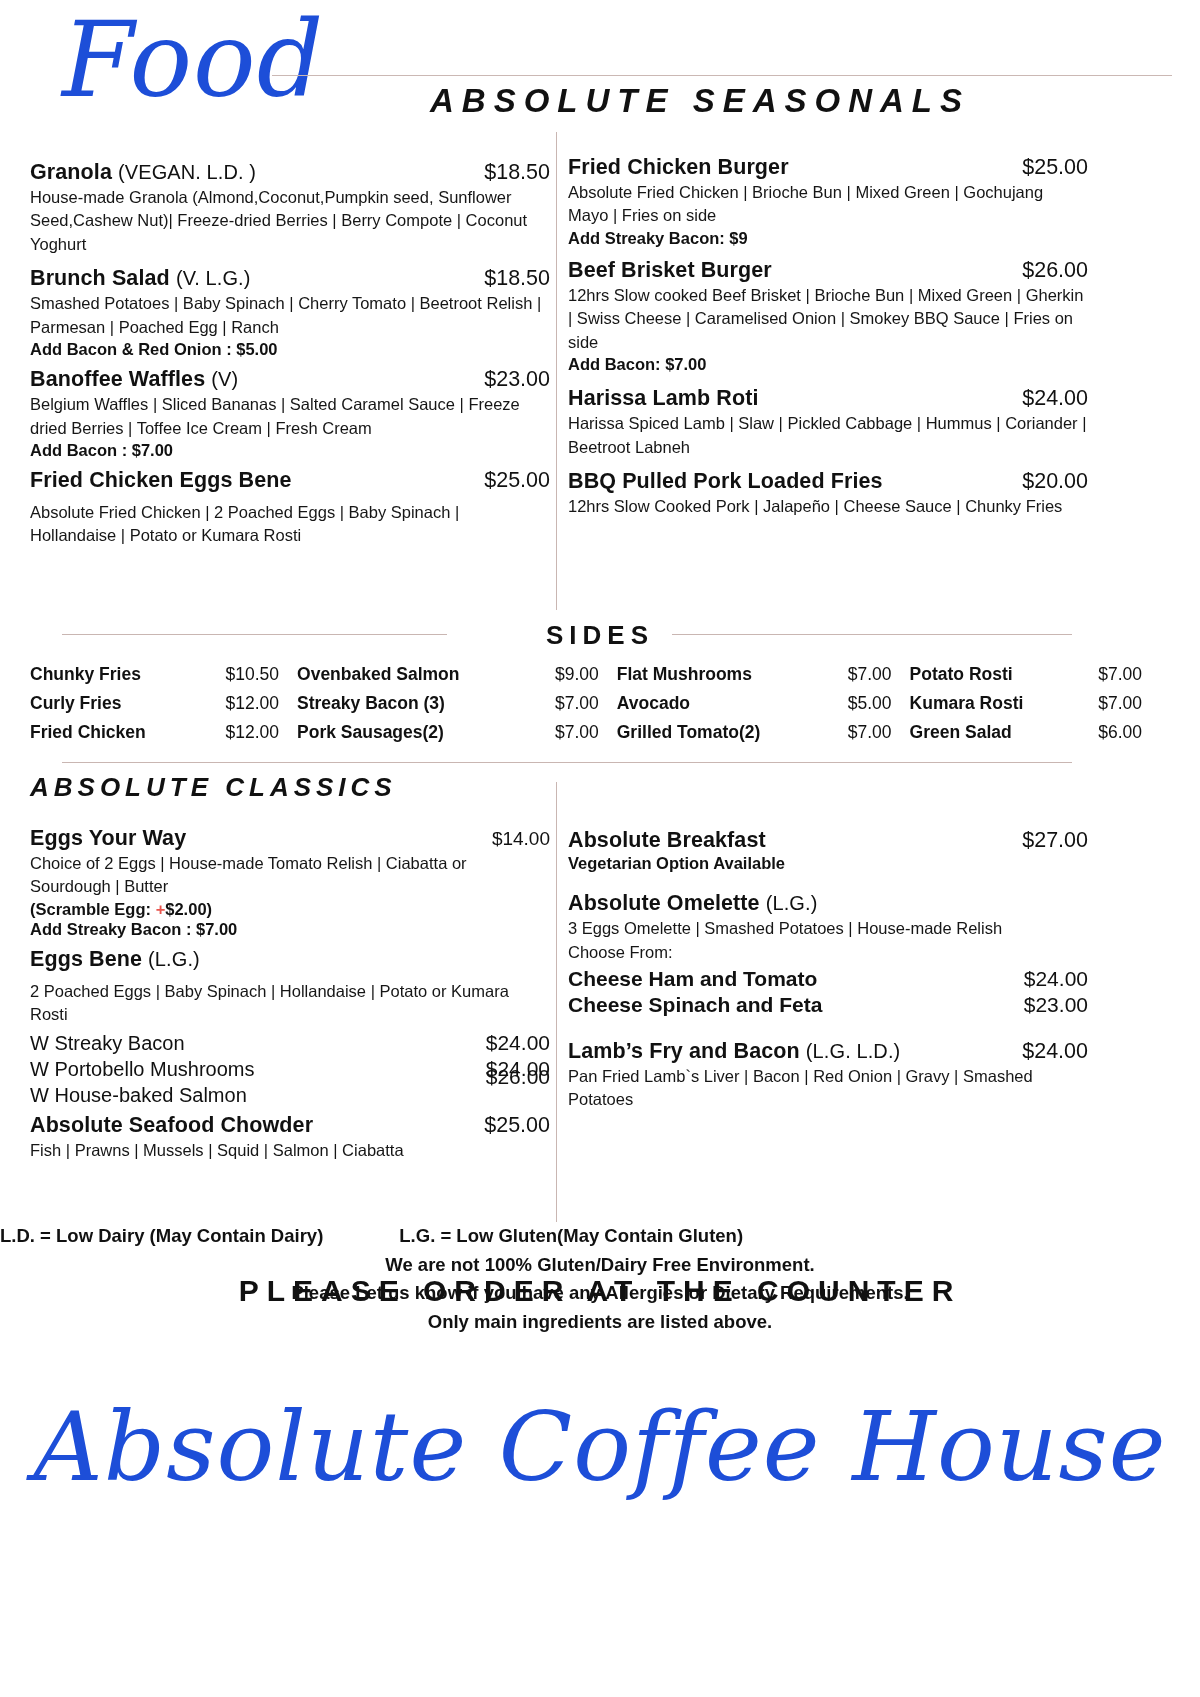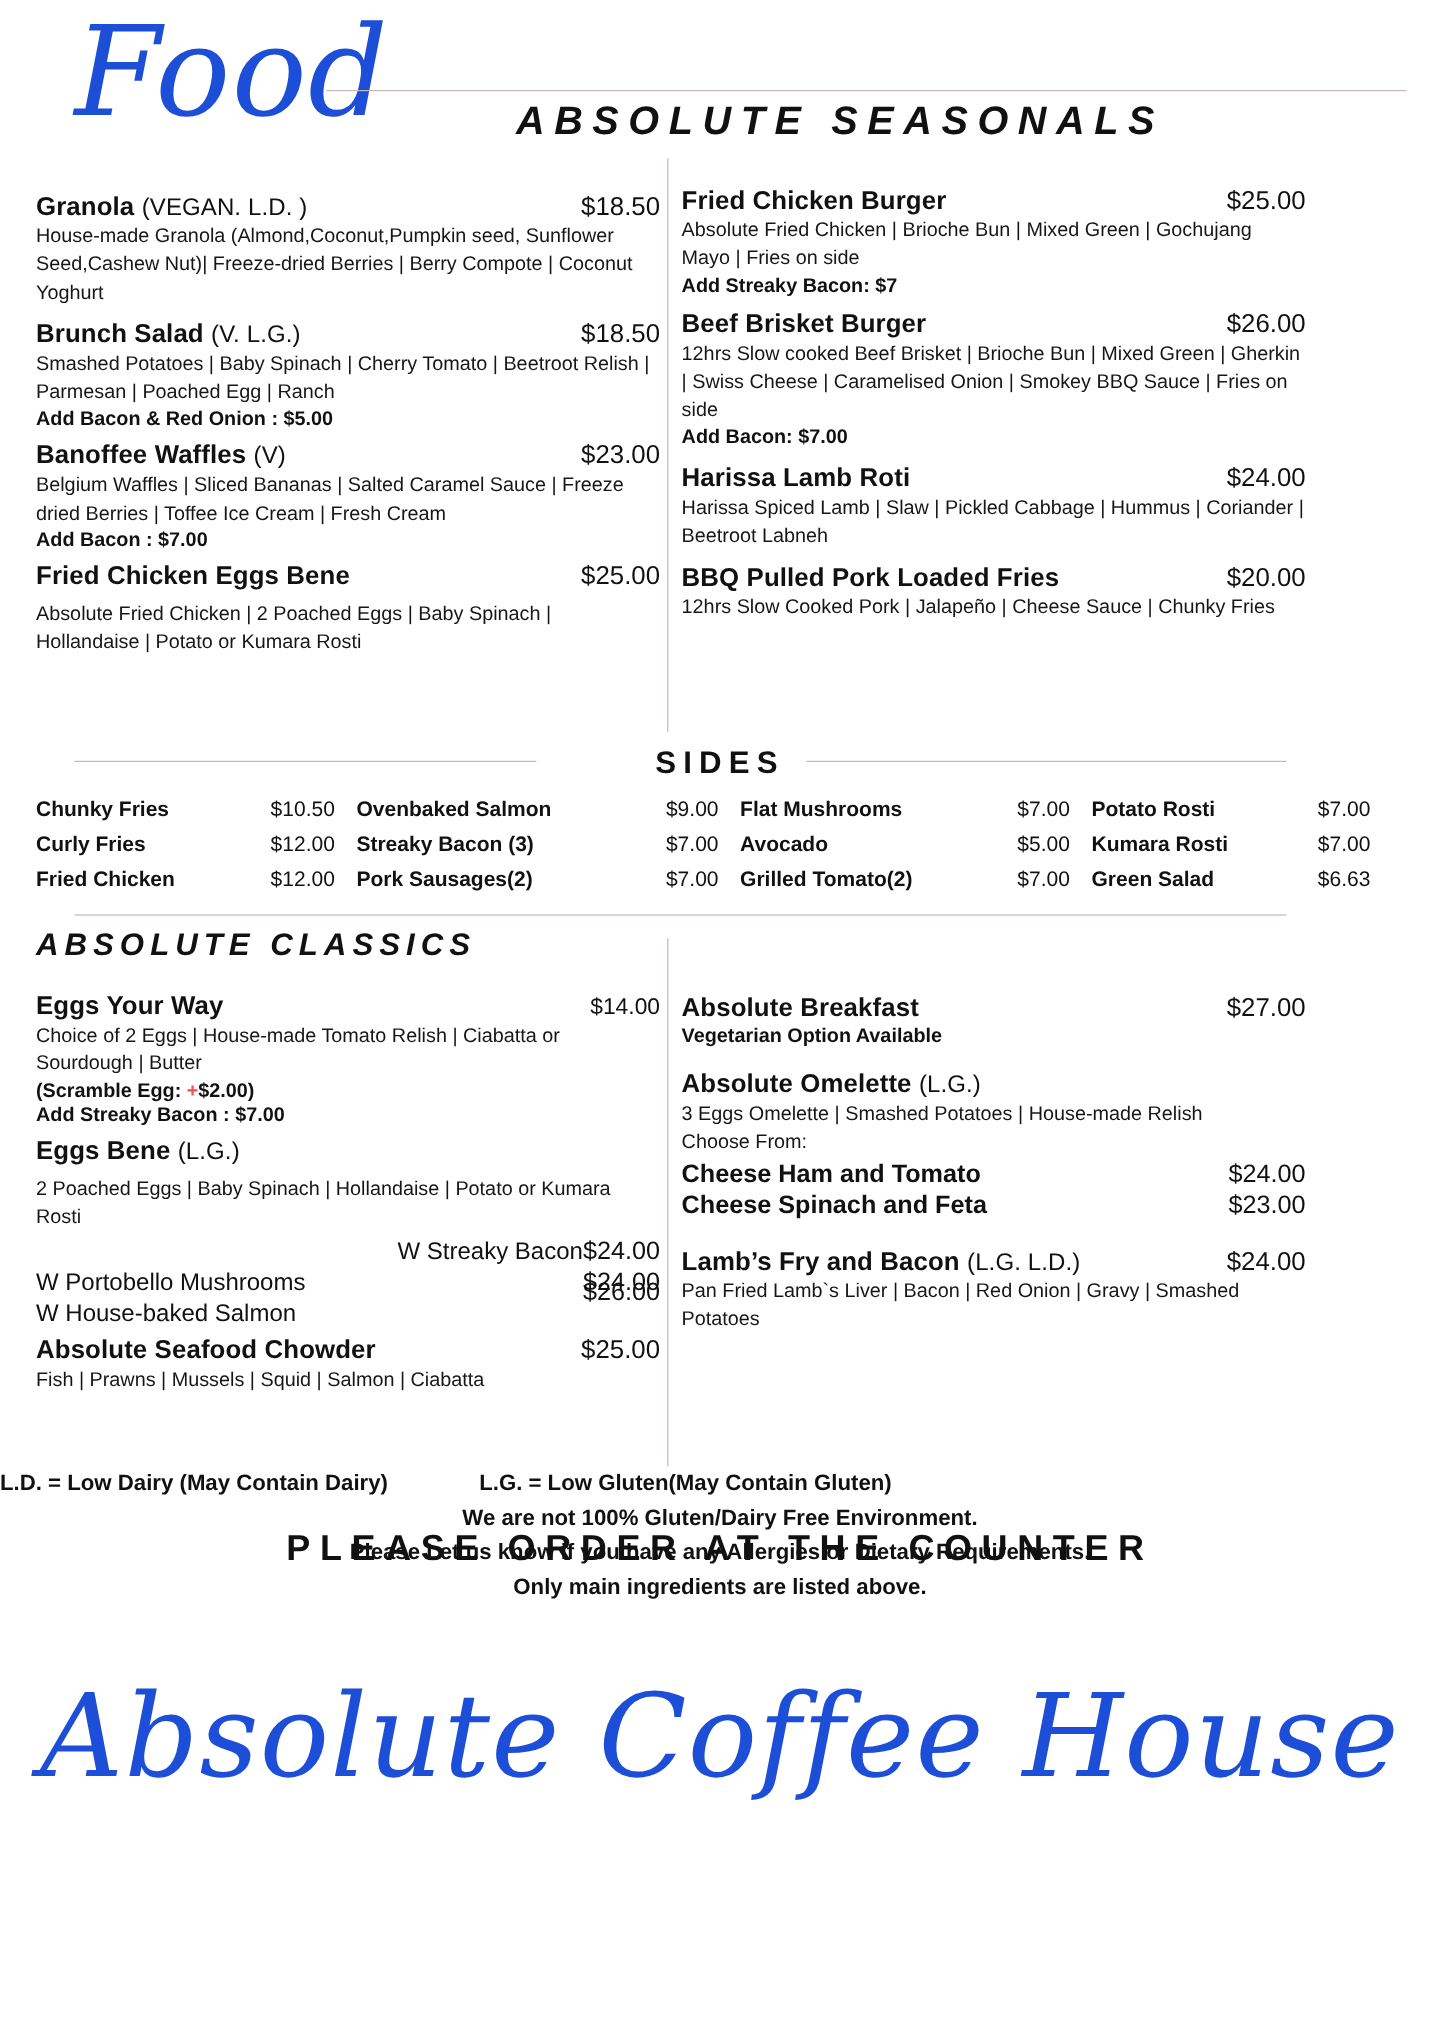--- a/index.html
+++ b/index.html
@@ -222,21 +222,21 @@
     </div>
   </div>
 
   <div class="col colR" style="top:155px;">
     <div class="item">
       <div class="item-head">
         <div class="item-name"><span>Fried Chicken Burger</span></div>
         <div class="price">$25.00</div>
       </div>
       <div class="desc">Absolute Fried Chicken | Brioche Bun | Mixed Green | Gochujang Mayo | Fries on side</div>
-      <div class="addon">Add Streaky Bacon: $7</div>
+      <div class="addon">Add Streaky Bacon: $9</div>
     </div>
 
     <div class="item" style="margin-top:10px;">
       <div class="item-head">
         <div class="item-name"><span>Beef Brisket Burger</span></div>
         <div class="price">$26.00</div>
       </div>
       <div class="desc">12hrs Slow cooked Beef Brisket | Brioche Bun | Mixed Green | Gherkin | Swiss Cheese | Caramelised Onion | Smokey BBQ Sauce | Fries on side</div>
       <div class="addon">Add Bacon: $7.00</div>
     </div>
@@ -285,21 +285,21 @@
       <td class="p">$7.00</td>
     </tr>
     <tr>
       <td class="n">Fried Chicken</td>
       <td class="p">$12.00</td>
       <td class="n">Pork Sausages(2)</td>
       <td class="p">$7.00</td>
       <td class="n">Grilled Tomato(2)</td>
       <td class="p">$7.00</td>
       <td class="n">Green Salad</td>
-      <td class="p">$6.63</td>
+      <td class="p">$6.00</td>
     </tr>
   </tbody>
     </table>
 
   <div class="divider-horiz" style="left:62px; top:762px; width:1010px;"></div>
   <div class="classics-title">ABSOLUTE CLASSICS</div>
   <div class="divider-vert" style="left:556px; top:782px; height:440px;"></div>
 
   <div class="col colL" style="top:826px;">
     <div class="item">
@@ -311,21 +311,21 @@
       <div class="addon">(Scramble Egg: <span class="plus">+</span>$2.00)</div>
       <div class="addon">Add Streaky Bacon : $7.00</div>
     </div>
 
     <div class="item" style="margin-top:8px;">
       <div class="item-head">
         <div class="item-name"><span>Eggs Bene</span> <span class="sub">(L.G.)</span></div>
       </div>
       <div class="desc" style="margin-top:8px;">2 Poached Eggs | Baby Spinach | Hollandaise | Potato or Kumara Rosti</div>
       <div style="position:relative; margin-top:4px;">
-        <div style="display:flex; justify-content:flex-end; align-items:baseline;">
+        <div style="display:flex; justify-content:space-between; align-items:baseline;">
           <div style="font-size:20px;">W Streaky Bacon</div>
           <div style="font-size:21px;">$24.00</div>
         </div>
         <div style="display:flex; justify-content:space-between; align-items:baseline; margin-top:2px;">
           <div style="font-size:20px;">W Portobello Mushrooms</div>
           <div style="font-size:21px;">$24.00</div>
         </div>
         <div style="display:flex; justify-content:space-between; align-items:baseline; margin-top:2px;">
           <div style="font-size:20px;">W House-baked Salmon</div>
           <div style="font-size:21px; position:relative; top:-18px;">$26.00</div>

